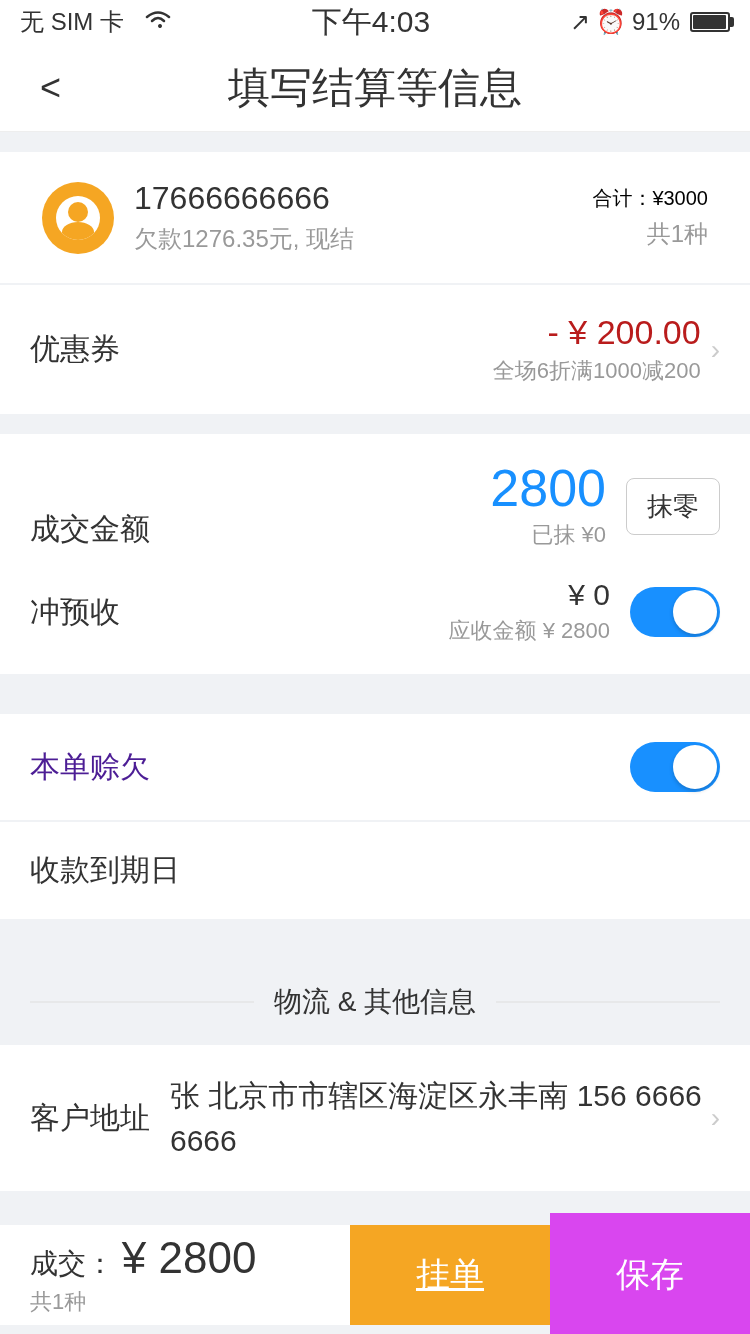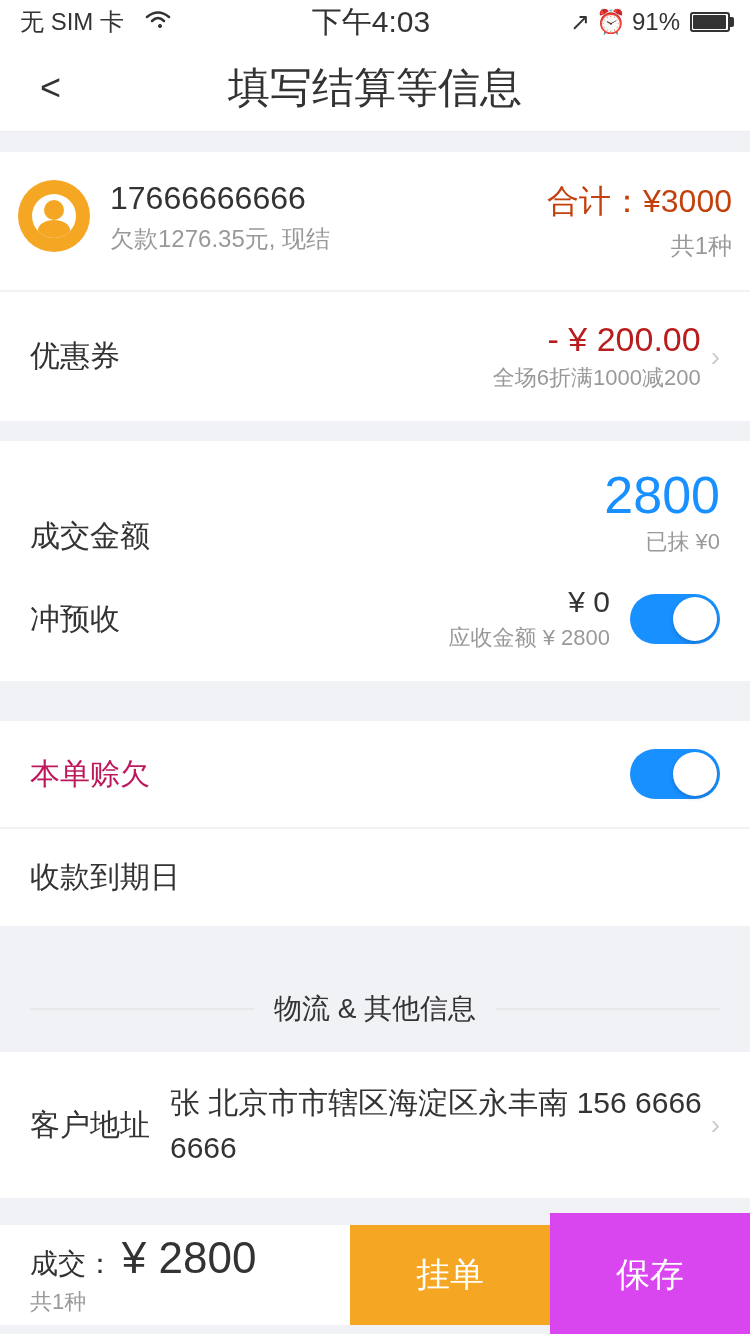--- a/index.html
+++ b/index.html
@@ -81,22 +81,23 @@
       left: 50%;
       transform: translateX(-50%);
       font-size: 42px;
       font-weight: 500;
       color: #333;
     }
 
     
     .user-card {
       background: #fff;
-      padding: 28px 18px;
-      display: flex;
+      padding: 28px 42px;
+      display: flex;
+      align-items: center;
       margin-top: 20px;
     }
     .avatar {
       width: 72px;
       height: 72px;
       border-radius: 50%;
       background: #f5a623;
       display: flex;
       align-items: center;
       justify-content: center;
@@ -141,22 +142,22 @@
     }
     .user-debt {
       font-size: 24px;
       color: #999;
       margin-top: 6px;
     }
     .user-total {
       text-align: right;
     }
     .total-amount {
-      font-size: 32px;
-      color: #c2410c;
+      font-size: 20px;
+      color: #000000;
     }
     .total-count {
       font-size: 24px;
       color: #999;
       margin-top: 6px;
     }
 
     
     .coupon-row {
       background: #fff;
@@ -300,21 +301,21 @@
       padding: 28px 30px;
       margin-top: 20px;
     }
     .debt-row {
       display: flex;
       align-items: center;
       justify-content: space-between;
     }
     .debt-label {
       font-size: 30px;
-      color: #be185d;
+      color: #4c1d95;
     }
 
     
     .due-row {
       background: #fff;
       padding: 28px 30px;
       margin-top: 2px;
       display: flex;
       align-items: center;
       gap: 20px;
@@ -408,20 +409,21 @@
       width: 200px;
       height: 100px;
       background: #f5a623;
       display: flex;
       align-items: center;
       justify-content: center;
       font-size: 34px;
       color: #fff;
       cursor: pointer;
       flex-shrink: 0;
+      text-decoration: underline;
     }
     .btn-save {
       width: 200px;
       height: 124px;
       background: #d946ef;
       display: flex;
       align-items: center;
       justify-content: center;
       font-size: 34px;
       color: #fff;
@@ -487,20 +489,21 @@
 <div class="separator"></div>
 
 <div class="deal-section">
   <div class="deal-row">
     <span class="deal-label">成交金额</span>
     <div class="deal-right">
       <div class="deal-amount-wrap">
         <div class="deal-amount">2800</div>
         <div class="deal-erased">已抹 ¥0</div>
       </div>
+      <button class="round-btn">抹零</button>
     </div>
   </div>
 
   <div class="prepay-row">
     <span class="prepay-label">冲预收</span>
     <div class="prepay-right">
       <div class="prepay-amounts">
         <div class="prepay-amount">¥ 0</div>
         <div class="prepay-receivable">应收金额 ¥ 2800</div>
       </div>

